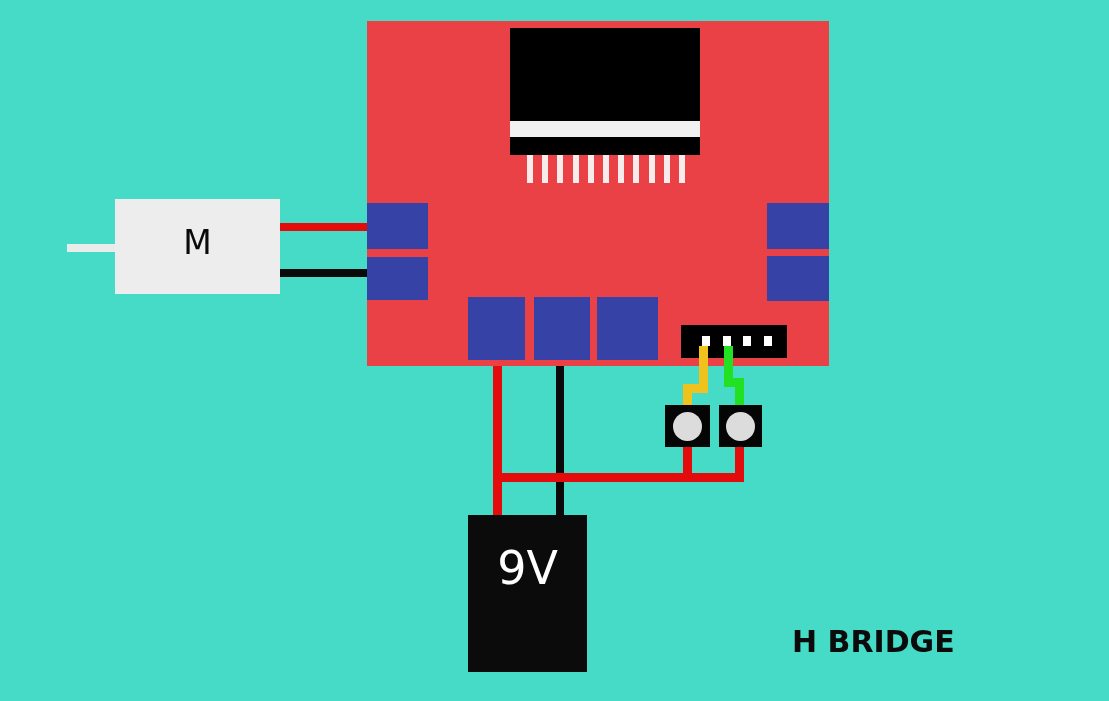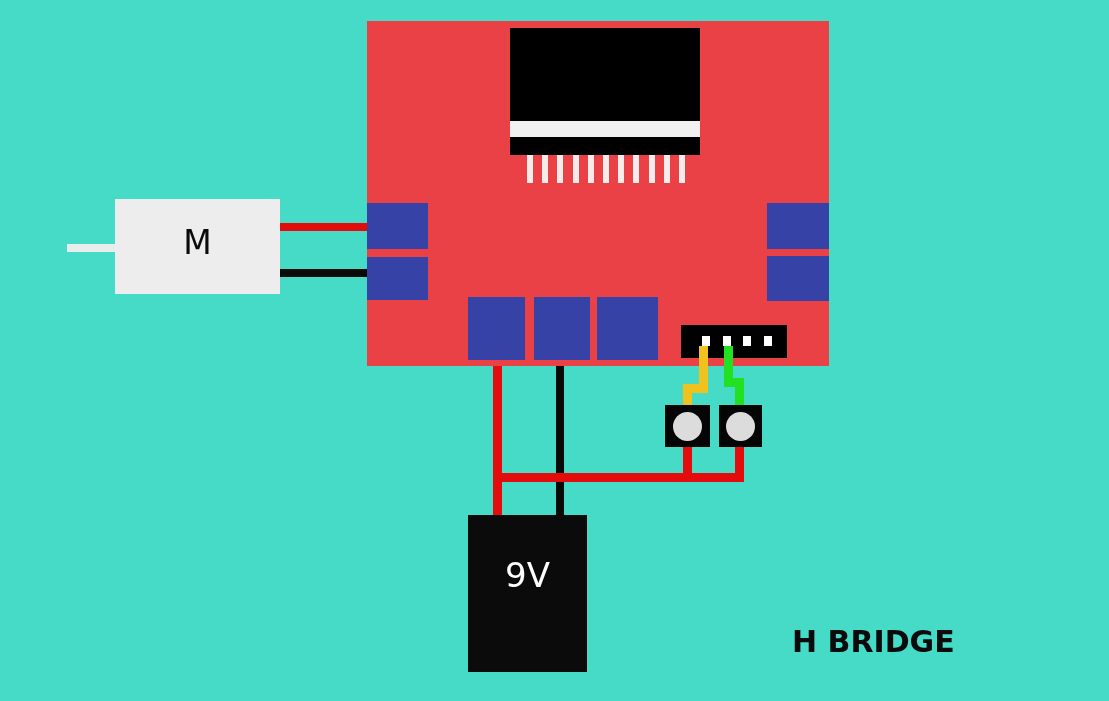--- a/index.html
+++ b/index.html
@@ -78,22 +78,22 @@
   }
 
   
   .battery{
     left:468px;top:515px;width:119px;height:157px;
     background:var(--color-battery-black,#0B0B0B);
     z-index:2;
     text-align:center;
   }
   .battery-label{
-    margin-top:40px;
-    font-size:34px;
+    margin-top:26px;
+    font-size:46px;
     color:var(--color-battery-label-color,#FFFFFF);
   }
 
   
   .caption{
     left:792px;top:549px;
     color:var(--color-label-dark,#0B0B0B);
     font-size:30px;font-weight:bold;
     line-height:37px;
     white-space:pre;

